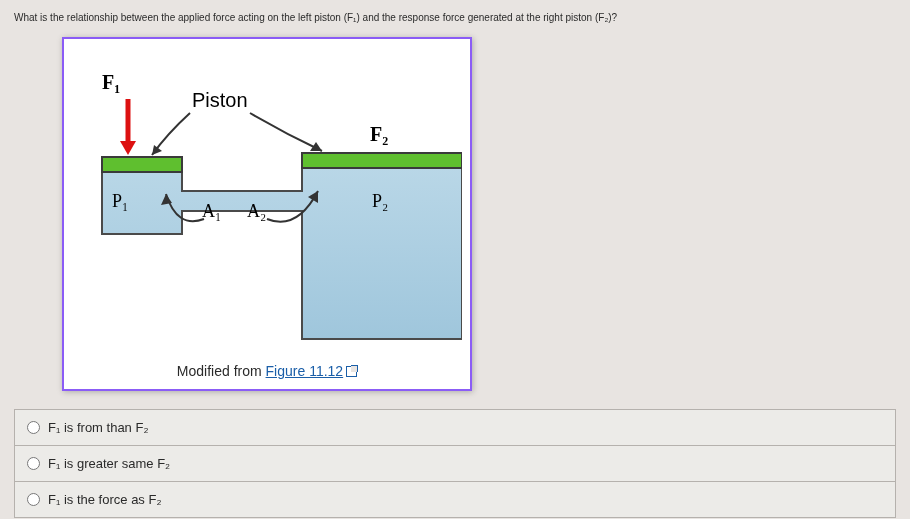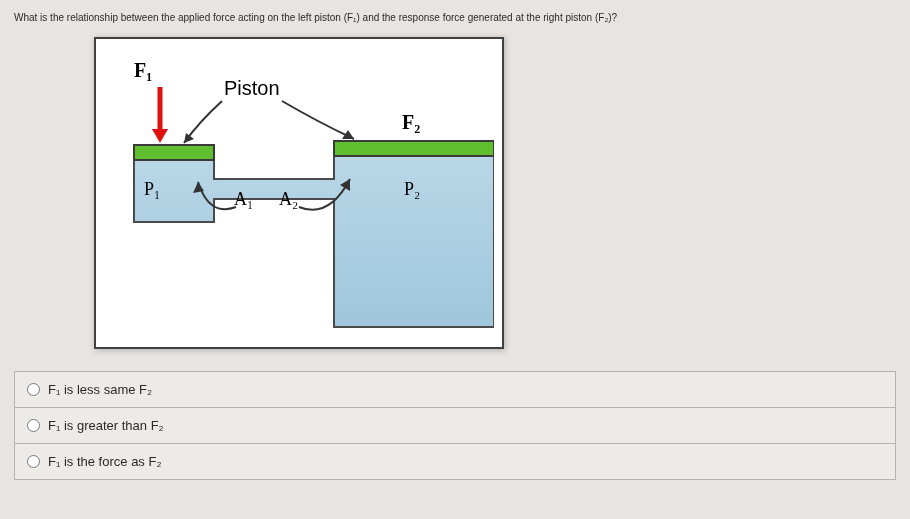--- a/index.html
+++ b/index.html
@@ -14,26 +14,25 @@
     .question {
       font-size: 10px;
       margin-bottom: 14px;
       font-weight: 500;
     }
     .figure-wrap {
       margin-left: 48px;
       margin-bottom: 18px;
     }
     .figure-frame {
-      border: 2px solid #404040;
+      border: 2px solid #8b5cf6;
       display: inline-block;
       background: #fff;
       box-shadow: 1px 1px 6px rgba(0,0,0,0.25);
-      padding: 8px 8px 10px 8px;
-      margin-left: 32px;
+      padding: 20px 8px 10px 8px;
     }
     svg.diagram {
       display: block;
       background: #fff;
     }
     .caption {
       text-align: center;
       margin-top: 14px;
       font-size: 14px;
     }
@@ -132,29 +131,32 @@
       <path d="M 178 54 Q 214 75 250 92" fill="none" stroke="#333" stroke-width="2"></path>
       <polygon points="250,92 238,92 244,83" fill="#333"></polygon>
 
       <path d="M 132 160 Q 105 170 94 135" fill="none" stroke="#333" stroke-width="2"></path>
       <polygon points="94,135 89,146 100,144" fill="#333"></polygon>
 
       <path d="M 195 160 Q 225 172 246 132" fill="none" stroke="#333" stroke-width="2"></path>
       <polygon points="246,132 236,138 246,144" fill="#333"></polygon>
 
     </svg>
+    <div class="caption">
+      <span>Modified from </span><a href="#">Figure 11.12</a><span class="ext-icon"></span>
+    </div>
   </div>
 </div>
 
 <div class="choices">
   <label class="choice">
     <input type="radio" name="ans" style="">
-    <span>F₁ is less same F₂</span>
+    <span>F₁ is from than F₂</span>
   </label>
   <label class="choice">
     <input type="radio" name="ans" style="">
-    <span>F₁ is greater than F₂</span>
+    <span>F₁ is greater same F₂</span>
   </label>
   <label class="choice">
     <input type="radio" name="ans" style="">
     <span>F₁ is the force as F₂</span>
   </label>
 </div>
 
 </body></html>

